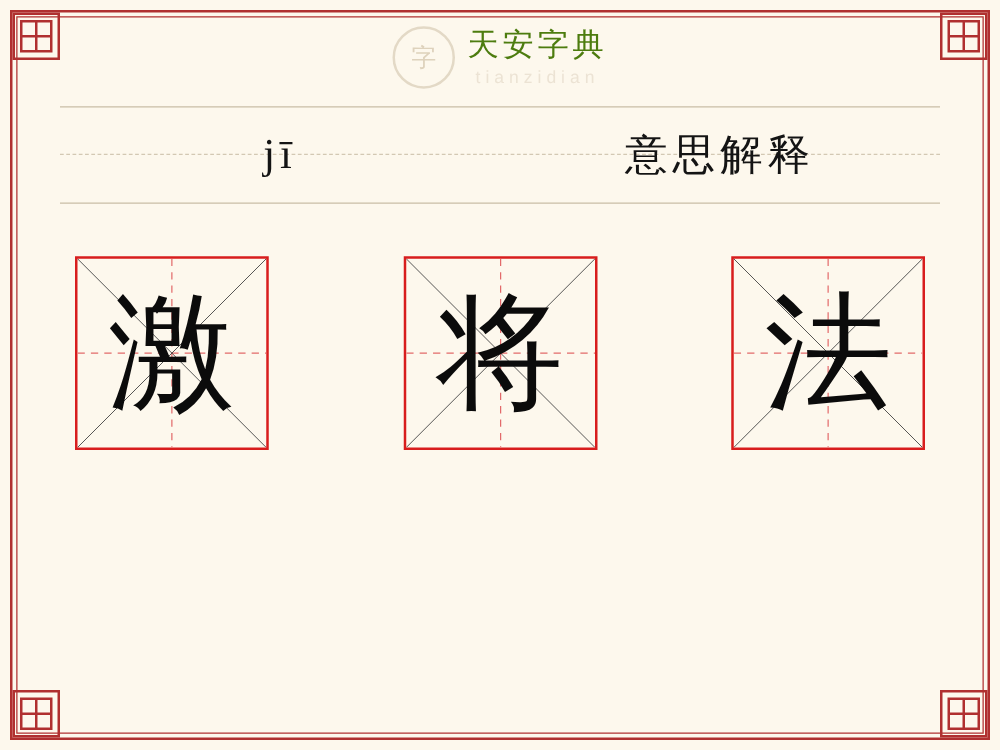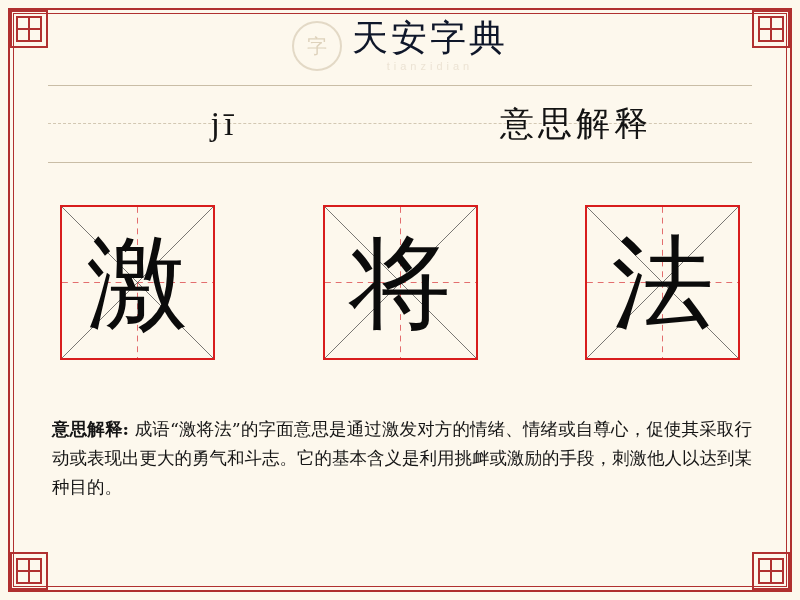--- a/index.html
+++ b/index.html
@@ -75,27 +75,27 @@
     font-family: "Liberation Serif", serif;
     background: #fdf8ed;
   }
   .logo-text {
     display: flex;
     flex-direction: column;
     align-items: center;
     line-height: 1;
   }
   .logo-title {
-    font-size: 36px;
-    color: #0f172a;
+    font-size: 25px;
+    color: #4d7c0f;
     letter-spacing: 3px;
     font-family: "Liberation Serif", serif;
   }
   .logo-sub {
-    font-size: 11px;
+    font-size: 14px;
     color: #ece3d4;
     letter-spacing: 4px;
     margin-top: 5px;
     font-family: "Liberation Sans", sans-serif;
   }
 
   
   .pinyin-block {
     position: absolute;
     left: 48px;
@@ -291,17 +291,14 @@
         <g stroke="#3a3a3a" stroke-width="0.7" fill="none">
           <line x1="0" y1="0" x2="155" y2="155"></line>
           <line x1="155" y1="0" x2="0" y2="155"></line>
         </g>
       </svg>
       <div class="char-glyph">法</div>
     </div>
 
   </div>
 
-  <div class="explain">
-    <span class="label">意思解释:</span><span> 成语“激将法”的字面意思是通过激发对方的情绪、情绪或自尊心，促使其采取行动或表现出更大的勇气和斗志。它的基本含义是利用挑衅或激励的手段，刺激他人以达到某种目的。</span>
-  </div>
 
 </div>
 
 </body></html>

